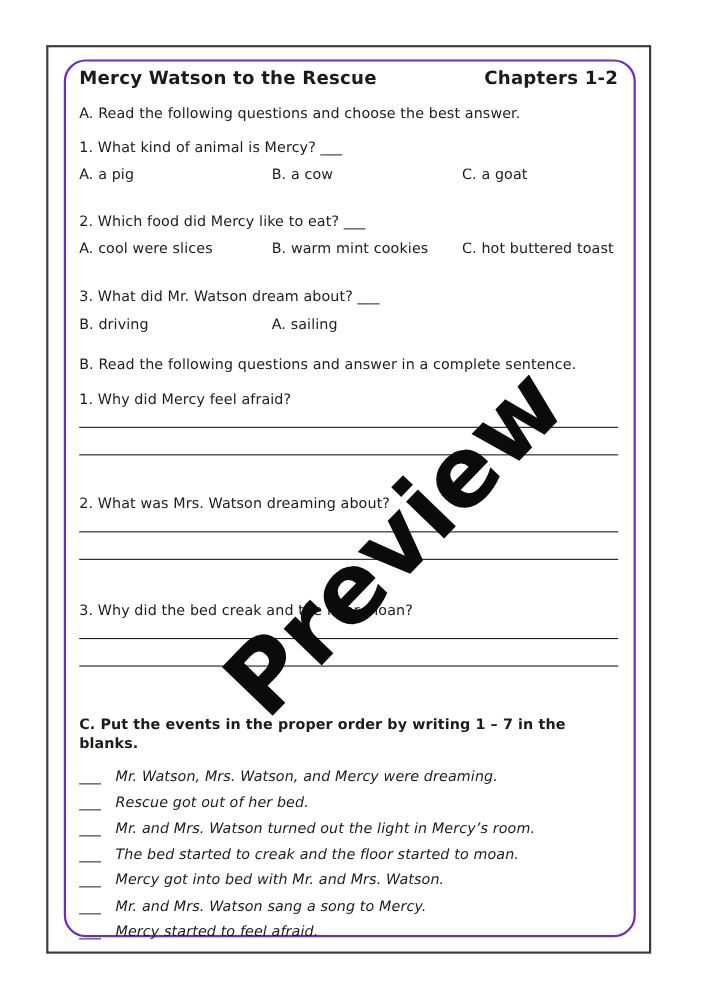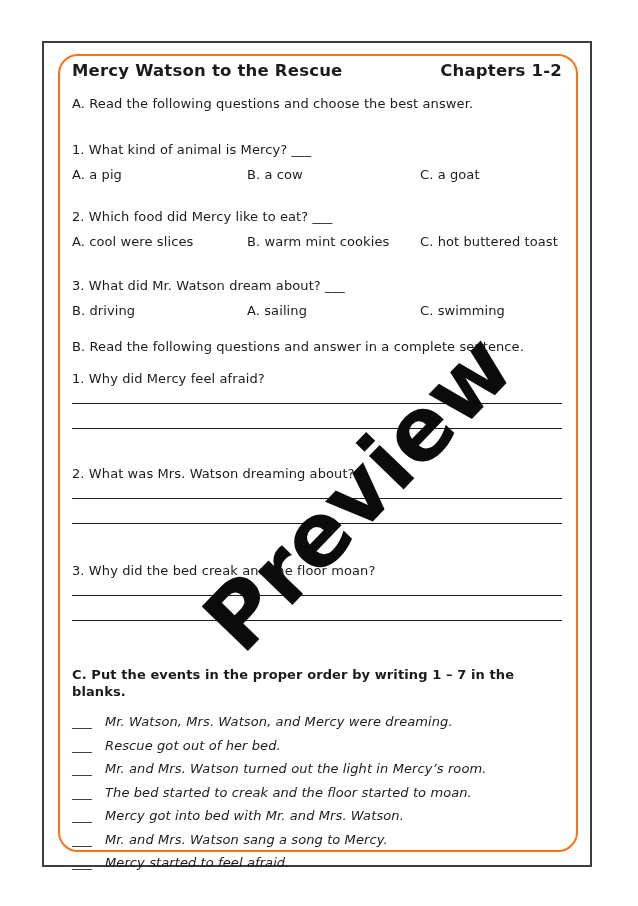--- a/index.html
+++ b/index.html
@@ -18,41 +18,41 @@
   .sheet-outer {
     position: absolute;
     left: 42px; top: 41px;
     width: 550px; height: 826px;
     border: 2px solid #3d3d3d;
     background: #ffffff;
   }
   .sheet-inner {
     position: absolute;
     inset: 11px 12px 13px 14px;
-    border: 2px solid #f97316;
+    border: 2px solid #6d28d9;
     border-radius: 20px;
     padding: 5px 14px 0 12px;
     background: #ffffff;
   }
   .header-row {
     display: flex;
     justify-content: space-between;
     align-items: baseline;
     font-size: 16.5px;
     font-weight: bold;
     letter-spacing: 0.2px;
     line-height: 20px;
   }
   .txt {
     font-size: 13px;
     line-height: 17px;
     letter-spacing: 0.1px;
   }
   .instr-a   { margin-top: 14px; }
-  .prompt-1  { margin-top: 29px; }
+  .prompt-1  { margin-top: 14px; }
   .prompt-2  { margin-top: 25px; }
   .prompt-3  { margin-top: 27px; }
   .choices {
     display: grid;
     grid-template-columns: 175px 173px 1fr;
     margin-top: 8px;
   }
   .instr-b   { margin-top: 19px; }
   .bq1       { margin-top: 15px; }
   .bq2       { margin-top: 36px; }
@@ -116,21 +116,20 @@
       <div class="choices">
         <span class="txt">A. cool were slices</span>
         <span class="txt">B. warm mint cookies</span>
         <span class="txt">C. hot buttered toast</span>
       </div>
 
       <div class="txt prompt-3">3. What did Mr. Watson dream about? ___</div>
       <div class="choices">
         <span class="txt">B. driving</span>
         <span class="txt">A. sailing</span>
-        <span class="txt">C. swimming</span>
       </div>
 
       <div class="txt instr-b">B. Read the following questions and answer in a complete sentence.</div>
 
       <div class="txt bq1">1. Why did Mercy feel afraid?</div>
       <div class="ans-line ans-first"></div>
       <div class="ans-line ans-second"></div>
 
       <div class="txt bq2">2. What was Mrs. Watson dreaming about?</div>
       <div class="ans-line ans-first"></div>

